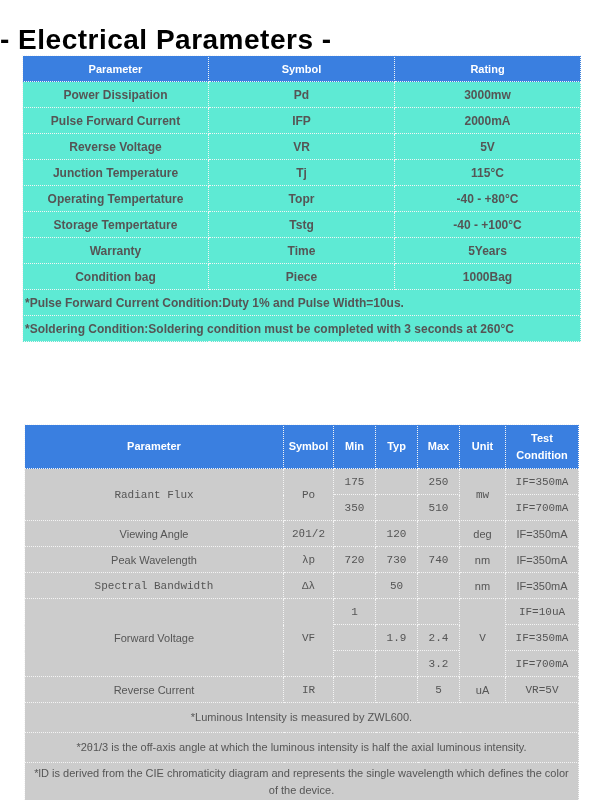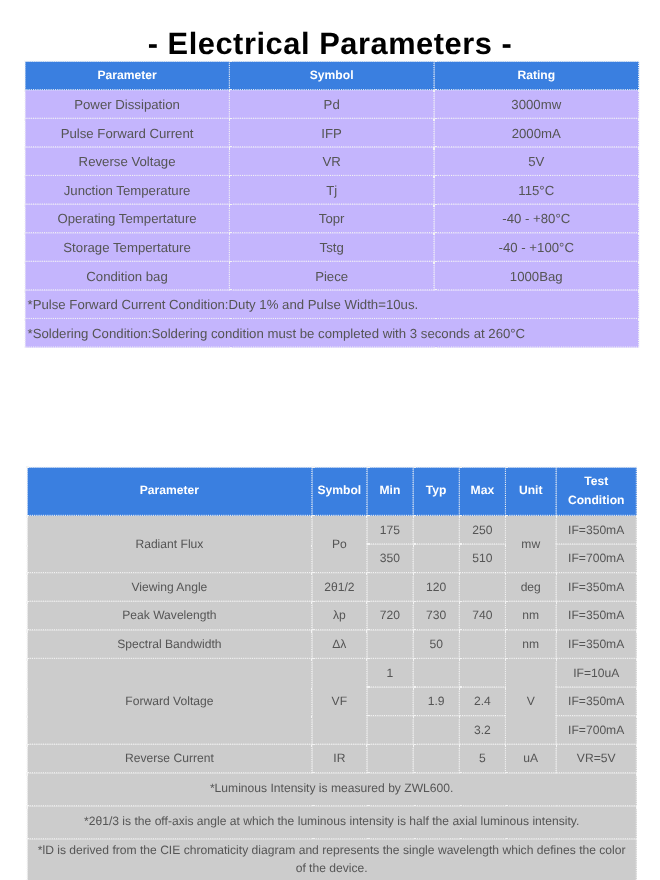--- a/index.html
+++ b/index.html
@@ -1,26 +1,26 @@
 <!DOCTYPE html>
 <html><head>
 <meta charset="utf-8">
 <style>
   html, body { margin:0; padding:0; background:#ffffff; }
   body { width:600px; height:800px; position:relative; overflow:hidden; font-family:"Liberation Sans", sans-serif; }
-  .title { position:absolute; left:0; top:22px; width:600px; text-align:center; font-size:28px; font-weight:bold; color:#000; letter-spacing:0.5px; line-height:36px; }
+  .title { position:absolute; left:0; top:22px; width:600px; font-size:28px; font-weight:bold; color:#000; letter-spacing:0.5px; line-height:36px; }
   table { border-collapse:collapse; table-layout:fixed; position:absolute; }
   td, th { border:1px dotted #f4f4f4; text-align:center; color:#444; padding:0; }
   #t1 { left:22px; top:55px; width:558px; }
   #t1 th { background:#3a7fe0; color:#fff; font-size:11px; font-weight:bold; height:25px; }
-  #t1 td { background:#c4b5fd; font-size:12px; font-weight:normal; color:#555; height:25px; }
+  #t1 td { background:#5eead4; font-size:12px; font-weight:bold; color:#555; height:25px; }
   #t1 td.note { text-align:left; padding-left:2px; font-size:12px; }
   #t2 { left:24px; top:424px; width:554px; }
   #t2 th { background:#3a7fe0; color:#fff; font-size:11px; font-weight:bold; height:43px; line-height:17px; }
-  #t2 td { background:#cccccc; font-size:11px; color:#555; height:25px; font-family:Liberation Sans, sans-serif; }
+  #t2 td { background:#cccccc; font-size:11px; color:#555; height:25px; font-family:Liberation Mono, monospace; }
   #t2 td.sans { font-family:"Liberation Sans", sans-serif; font-size:11px; }
   #t2 td.note { font-family:"Liberation Sans", sans-serif; font-size:11px; line-height:17px; padding:2px 4px; }
 </style>
 </head>
 <body>
 
 <div class="title">- Electrical Parameters -</div>
 
 <table id="t1">
   <colgroup>
@@ -56,20 +56,25 @@
       </tr>
   <tr>
         <td>Operating Tempertature</td>
         <td>Topr</td>
         <td>-40 - +80°C</td>
       </tr>
   <tr>
         <td>Storage Tempertature</td>
         <td>Tstg</td>
         <td>-40 - +100°C</td>
+      </tr>
+  <tr>
+        <td>Warranty</td>
+        <td>Time</td>
+        <td>5Years</td>
       </tr>
   <tr>
         <td>Condition bag</td>
         <td>Piece</td>
         <td>1000Bag</td>
       </tr>
   <tr>
         <td colspan="3" class="note">*Pulse Forward Current Condition:Duty 1% and Pulse Width=10us.</td>
       </tr>
   <tr>

